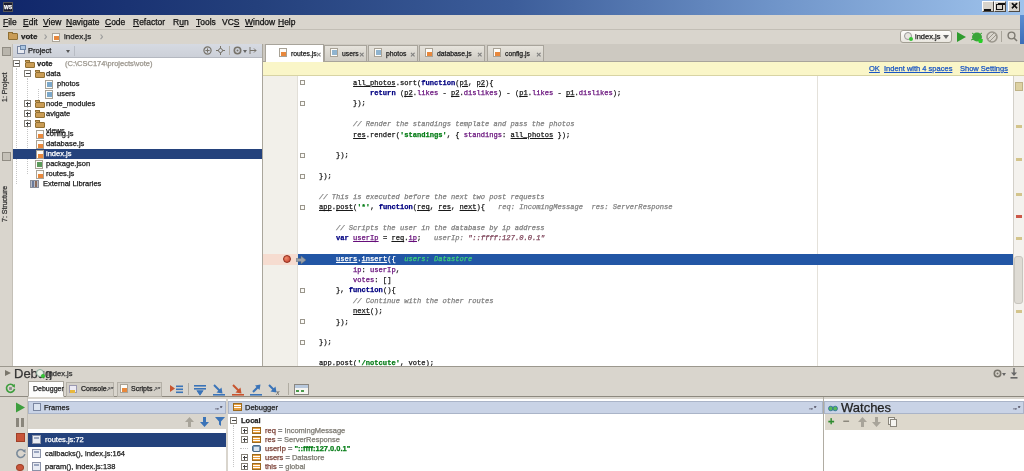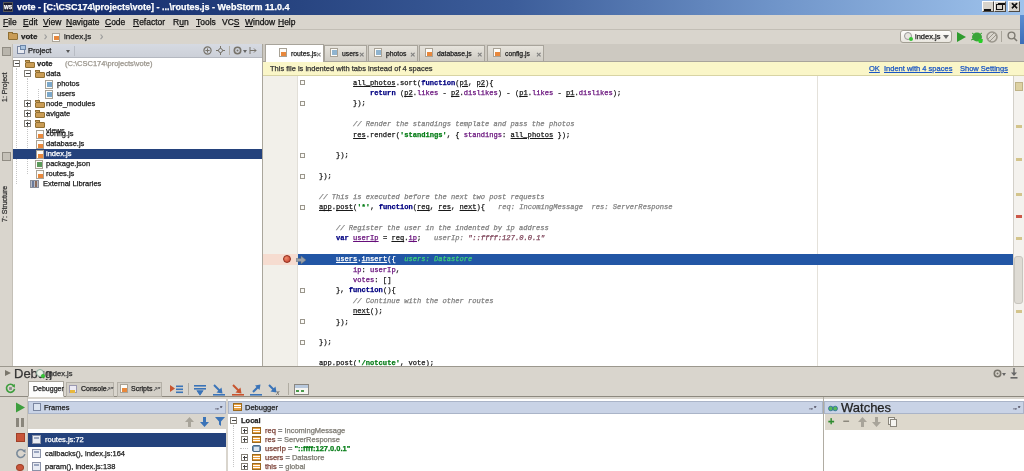--- a/index.html
+++ b/index.html
@@ -11,21 +11,20 @@
 .h{color:#828282;font-style:italic}
 .hs{color:#7d4358;font-style:italic}
 .hg{color:#3fd37a;font-style:italic}
 .w{color:#ffffff}
 u{text-decoration:underline;text-underline-offset:1px}
 pre{font-family:"Liberation Mono",monospace}
 </style></head><body>
 <div id="root">
 <div class="abs" style="left:0;top:0;width:1024px;height:15px;background:linear-gradient(90deg,#10266a 0%,#24407c 25%,#3c5d9a 50%,#6e93c8 75%,#9fc3ec 100%)"></div>
 <div class="abs" style="left:3px;top:2px;width:10px;height:10px;background:#1a1a2e;border:1px solid #555;color:#fff;font-size:5px;font-weight:bold;text-align:center;line-height:9px">WS</div>
-<div class="abs" style="left:17px;top:1px;height:13px;line-height:13px;color:#fff;font-weight:bold;font-size:9px;white-space:pre">vote - [C:\CSC174\projects\vote] - ...\routes.js - WebStorm 11.0.4</div>
 <div class="abs" style="left:982px;top:1px;width:12px;height:11px;background:#d7d3cb;border:1px solid;border-color:#fdfdfd #4e4a44 #4e4a44 #fdfdfd"></div>
 <div class="abs" style="left:994px;top:1px;width:12px;height:11px;background:#d7d3cb;border:1px solid;border-color:#fdfdfd #4e4a44 #4e4a44 #fdfdfd"></div>
 <div class="abs" style="left:1008px;top:1px;width:12px;height:11px;background:#d7d3cb;border:1px solid;border-color:#fdfdfd #4e4a44 #4e4a44 #fdfdfd"></div>
 <div class="abs" style="left:984px;top:9px;width:7px;height:2px;background:#111"></div>
 <div class="abs" style="left:996px;top:4px;width:7px;height:6px;border:1px solid #111"></div>
 <div class="abs" style="left:998px;top:3px;width:7px;height:2px;background:#111"></div>
 <div class="abs" style="left:1010px;top:2px;width:9px;height:9px;color:#111;font-weight:bold;font-size:9px;line-height:9px;text-align:center">✕</div>
 <div class="abs" style="left:0;top:15px;width:1024px;height:15px;background:#d9d5cd;border-bottom:1px solid #c2beb5"></div>
 <div class="abs" style="left:3px;top:16px;height:13px;line-height:13px;font-size:8.5px;color:#111"><u>F</u>ile</div>
 <div class="abs" style="left:23px;top:16px;height:13px;line-height:13px;font-size:8.5px;color:#111"><u>E</u>dit</div>
@@ -188,21 +187,20 @@
 <div class="abs" style="left:425px;top:48px;width:8px;height:9px;background:#fdfcf8;border:1px solid #a8a296"></div>
 <div class="abs" style="left:426.5px;top:52px;width:5px;height:4px;background:#e8883c"></div>
 <div class="abs" style="left:437px;top:47px;height:13px;line-height:13px;font-size:6.8px;color:#222">database.js</div>
 <div class="abs" style="left:477px;top:47.5px;height:13px;line-height:13px;font-size:6.5px;color:#777">✕</div>
 <div class="abs" style="left:487px;top:45px;width:57px;height:17px;background:linear-gradient(#e6e3dc,#cfccc4);border:1px solid #a8a49b"></div>
 <div class="abs" style="left:493px;top:48px;width:8px;height:9px;background:#fdfcf8;border:1px solid #a8a296"></div>
 <div class="abs" style="left:494.5px;top:52px;width:5px;height:4px;background:#e8883c"></div>
 <div class="abs" style="left:505px;top:47px;height:13px;line-height:13px;font-size:6.8px;color:#222">config.js</div>
 <div class="abs" style="left:536px;top:47.5px;height:13px;line-height:13px;font-size:6.5px;color:#777">✕</div>
 <div class="abs" style="left:263px;top:62px;width:761px;height:14px;background:#faf6c8;border-bottom:1px solid #d8d4a4"></div>
-<div class="abs" style="left:270px;top:63px;height:12px;line-height:12px;font-size:7.5px;color:#333">This file is indented with tabs instead of 4 spaces</div>
 <div class="abs" style="left:869px;top:63px;height:12px;line-height:12px;font-size:7.5px;color:#1a56c4"><u>OK</u></div>
 <div class="abs" style="left:884px;top:63px;height:12px;line-height:12px;font-size:7.5px;color:#1a56c4"><u>Indent with 4 spaces</u></div>
 <div class="abs" style="left:960px;top:63px;height:12px;line-height:12px;font-size:7.5px;color:#1a56c4"><u>Show Settings</u></div>
 <div class="abs" style="left:263px;top:76px;width:761px;height:291px;background:#ffffff"></div>
 <div class="abs" style="left:263px;top:76px;width:34px;height:291px;background:#f2f0ea"></div>
 <div class="abs" style="left:297px;top:76px;width:1px;height:291px;background:#e2dfd8"></div>
 <div class="abs" style="left:263px;top:254.2px;width:34px;height:10.4px;background:#f6dcd0"></div>
 <div class="abs" style="left:817px;top:76px;width:1px;height:291px;background:#e4e1da"></div>
 <div class="abs" style="left:298px;top:254.2px;width:715px;height:10.4px;background:#2256a5"></div>
     <div class="abs" style="left:300px;top:80.3px;width:5px;height:5px;border:1px solid #9a968c;background:#fbfaf7"></div>
@@ -224,21 +222,21 @@
         <span class="c">// Render the standings template and pass the photos</span>
         <u>res</u>.render(<span class="s">'standings'</span>, { <span class="p">standings</span>: <u>all_photos</u> });
 
     });
 
 });
 
 <span class="c">// This is executed before the next two post requests</span>
 <u>app</u>.<u>post</u>(<span class="s">'*'</span>, <span class="k">function</span>(<u>req</u>, <u>res</u>, <u>next</u>){   <span class="h">req: IncomingMessage&nbsp; res: ServerResponse</span>
 
-    <span class="c">// Register the user in the indented by ip address</span>
+    <span class="c">// Scripts the user in the database by ip address</span>
     <span class="k">var</span> <u class="p">userIp</u> = <u>req</u>.<u class="p">ip</u>;   <span class="h">userIp: <span class="hs">"::ffff:127.0.0.1"</span></span>
 
     <span class="w"><u>users</u>.<u>insert</u>({</span>  <span class="hg">users: Datastore</span>
         <span class="p">ip</span>: <span class="p">userIp</span>,
         <span class="p">votes</span>: []
     }, <span class="k">function</span>(){
         <span class="c">// Continue with the other routes</span>
         <u>next</u>();
     });
 

